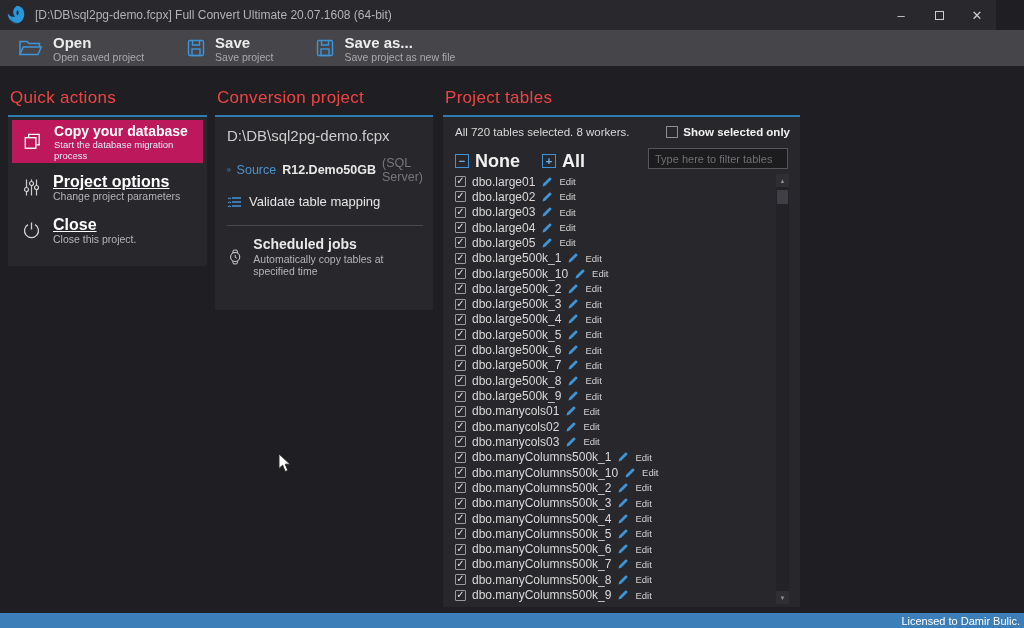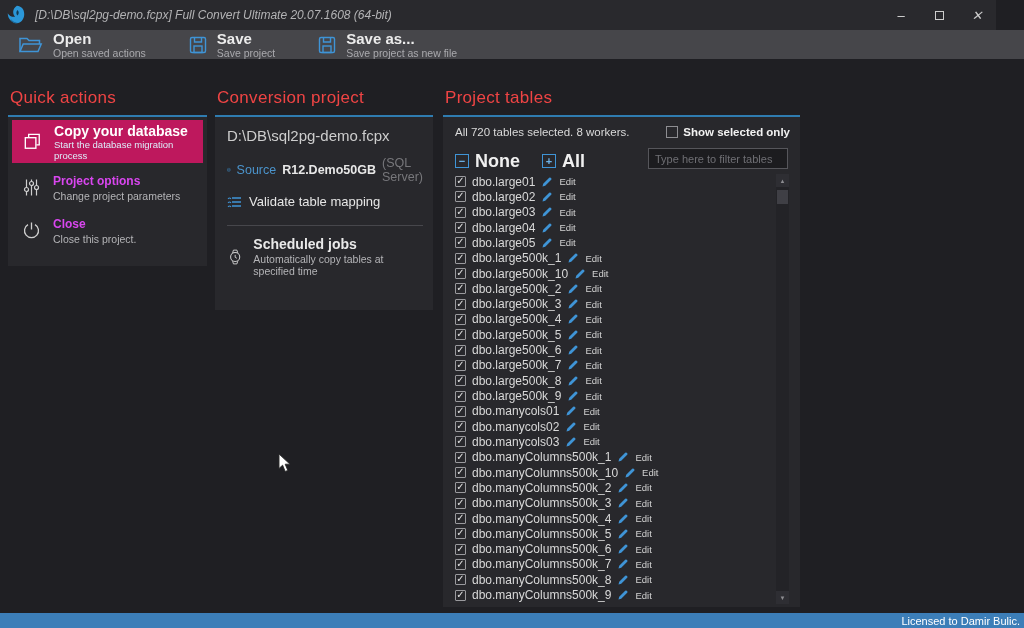--- a/index.html
+++ b/index.html
@@ -1,30 +1,30 @@
 <!DOCTYPE html>
 <html><head>
 <meta charset="utf-8">
 <style>
   * { margin:0; padding:0; box-sizing:border-box; }
   html,body { width:1024px; height:628px; overflow:hidden; }
   body { font-family:"Liberation Sans", sans-serif; background:#1f1f23; position:relative; }
 
   
   .titlebar { position:absolute; left:0; top:0; width:996px; height:30px; background:#29292d;
-    display:flex; align-items:center; padding-left:5px;font-style:italic; }
+    display:flex; align-items:center; padding-left:5px; }
   .logo { width:22px; height:22px; margin-right:8px; flex:0 0 auto; }
   .win-title { font-size:12px; color:#b3b3b5; }
   .win-controls { margin-left:auto; display:flex; height:30px; }
   .win-btn { width:38px; height:30px; display:flex; align-items:center; justify-content:center;
     color:#cccccc; font-size:13px; cursor:default; }
   .max-box { width:9px; height:9px; border:1px solid #cccccc; }
 
   
-  .toolbar { position:absolute; left:0; top:30px; width:1024px; height:29px; background:#46464a;
+  .toolbar { position:absolute; left:0; top:30px; width:1024px; height:36px; background:#46464a;
     display:flex; align-items:center; padding-left:12px; }
   .tool-btn { display:flex; align-items:center; gap:9px; margin-right:30px; padding:2px 6px; }
   .tool-text .t-label { font-size:15px; font-weight:bold; color:#ececec; line-height:17px; }
   .tool-text .t-sub { font-size:10.5px; color:#a9a9ad; line-height:12px; }
 
   
   .main { position:absolute; left:0; top:72px; width:1024px; height:541px; }
   .column { position:absolute; top:0; }
   .col1 { left:8px;   width:199px; }
   .col2 { left:215px; width:218px; }
@@ -32,21 +32,21 @@
   .panel-title { font-size:17px; font-weight:300; color:#ef4444; letter-spacing:.3px;
     padding:16px 2px 7px 2px; border-bottom:2px solid #2f7cb0; }
   .panel { background:#28282c; }
 
   
   .qa-panel { height:149px; padding:3px 4px; }
   .copy-btn { background:#be185d; height:43px; display:flex; align-items:center; padding-left:9px; gap:10px; }
   .copy-btn .c-label { font-size:14px; font-weight:bold; color:#ffffff; line-height:16px; }
   .copy-btn .c-sub { font-size:9.5px; color:#ddeefb; line-height:11px; }
   .qa-item { display:flex; align-items:center; gap:12px; padding:10px 0 4px 10px; }
-  .qa-item .q-label { font-size:12px; font-weight:bold; color:#d946ef; line-height:17px; }
+  .qa-item .q-label { font-size:16px; font-weight:bold; color:#ffffff; line-height:17px;text-decoration:underline; }
   .qa-item .q-sub { font-size:10.5px; color:#b4b4b7; line-height:12px; }
 
   
   .cp-panel { height:193px; padding:10px 10px 0 12px; }
   .cp-path { font-size:15px; color:#cdcdcd; margin-bottom:12px; }
   .cp-row { display:flex; align-items:center; gap:6px; font-size:12.5px; margin-bottom:7px; }
   .cp-row .lbl { color:#4b94cc; }
   .cp-row .val { color:#e8e8e8; font-weight:bold; }
   .cp-row .typ { color:#77777b; }
   .cp-validate { display:flex; align-items:center; gap:7px; font-size:13px; color:#e6e6e6; margin:10px 0 16px 0; }
@@ -112,21 +112,21 @@
 </div>
 
 <div class="toolbar">
   <div class="tool-btn">
     <svg width="26" height="20" viewBox="0 0 26 20">
       <path d="M2 16.5 V3.5 h7 l2 2 h10.5 v3.5" fill="none" stroke="#3f94d6" stroke-width="1.5"></path>
       <path d="M2 16.5 l3.2-7.5 h18 l-3.2 7.5 Z" fill="none" stroke="#3f94d6" stroke-width="1.5"></path>
     </svg>
     <div class="tool-text">
       <div class="t-label">Open</div>
-      <div class="t-sub">Open saved actions</div>
+      <div class="t-sub">Open saved project</div>
     </div>
   </div>
   <div class="tool-btn">
     <svg width="20" height="20" viewBox="0 0 20 20">
       <rect x="2.5" y="2.5" width="15" height="15" rx="1.5" fill="none" stroke="#3f94d6" stroke-width="1.4"></rect>
       <path d="M6.5 2.5 v4.5 h7 V2.5" fill="none" stroke="#3f94d6" stroke-width="1.4"></path>
       <rect x="6" y="11" width="8" height="6.5" fill="none" stroke="#3f94d6" stroke-width="1.4"></rect>
     </svg>
     <div class="tool-text">
       <div class="t-label">Save</div>

